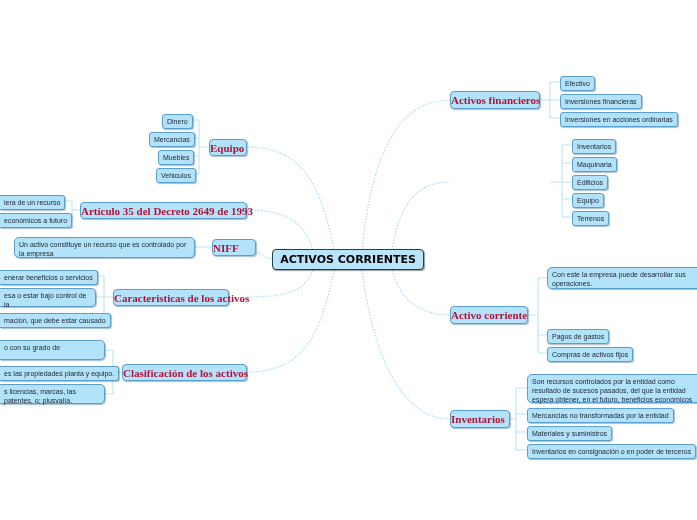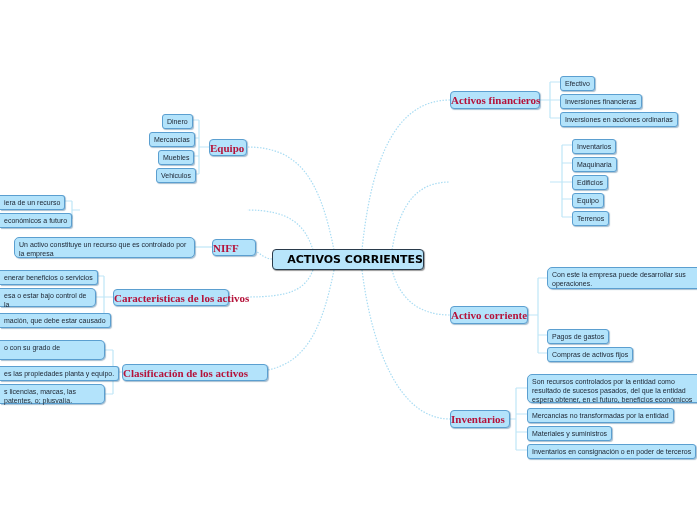--- a/index.html
+++ b/index.html
@@ -15,21 +15,21 @@
     .node {
       position: absolute; box-sizing: border-box;
       background: #b3e3fb; border: 1px solid #5b9fd0;
       border-radius: 4px;
       box-shadow: 1px 1px 1px rgba(60, 110, 150, 0.45);
       white-space: nowrap;
     }
     .root {
       background: #b8e5fb; border: 1.5px solid #2a3a4a; border-radius: 4px;
       font-family: "DejaVu Sans", sans-serif; font-weight: bold; font-size: 11px;
-      color: #000; display: flex; align-items: center; justify-content: flex-end;
+      color: #000; display: flex; align-items: center; justify-content: center;
       box-shadow: 1px 1px 1px rgba(0,0,0,0.4);
     }
     .branch {
       font-family: "Liberation Serif", serif; font-weight: bold; font-size: 11px;
       color: #b5123a; display: flex; align-items: center; justify-content: flex-start;
       border-radius: 4px;
     }
     .leaf {
       font-family: "Liberation Sans", sans-serif; font-size: 7px; color: #1b2330;
       padding: 2px 4px; line-height: 9px; border-radius: 3px;
@@ -126,20 +126,23 @@
   </div>
   <div class="node leaf" style="left:162px; top:114px;">
     <span>Dinero</span></div>
   <div class="node leaf" style="left:149px; top:132px;">
     <span>Mercancias</span></div>
   <div class="node leaf" style="left:158px; top:150px;">
     <span>Muebles</span></div>
   <div class="node leaf" style="left:156px; top:168px;">
     <span>Vehiculos</span></div>
 
+  <div class="node branch" style="left:80px; top:202px; width:167px; height:17px;">
+    <span>Artículo 35 del Decreto 2649 de 1993</span>
+  </div>
   <div class="node leaf cut" style="left:0px; top:195px;">
     <span>iera de un recurso</span></div>
   <div class="node leaf cut" style="left:0px; top:213px;">
     <span>económicos a futuro</span></div>
 
   <div class="node branch" style="left:212px; top:239px; width:44px; height:17px;">
     <span>NIFF</span>
   </div>
   <div class="node leaf multi" style="left:14px; top:237px; width:181px; height:21px;">
     <span>Un activo constituye un recurso que es controlado por la empresa</span></div>
@@ -147,21 +150,21 @@
   <div class="node branch" style="left:113px; top:289px; width:116px; height:17px;">
     <span>Caracteristicas de los activos</span>
   </div>
   <div class="node leaf cut" style="left:0px; top:270px;">
     <span>enerar beneficios o servicios</span></div>
   <div class="node leaf multi cut" style="left:0px; top:288px; width:96px; height:19px;">
     <span>esa o estar bajo control de la</span></div>
   <div class="node leaf cut" style="left:0px; top:313px;">
     <span>mación, que debe estar causado</span></div>
 
-  <div class="node branch" style="left:122px; top:364px; width:146px; height:17px;">
+  <div class="node branch" style="left:122px; top:364px; width:125px; height:17px;">
     <span>Clasificación de los activos</span>
   </div>
   <div class="node leaf multi cut" style="left:0px; top:340px; width:105px; height:20px;">
     <span>o con su grado de</span></div>
   <div class="node leaf cut" style="left:0px; top:366px;">
     <span>es las propiedades planta y equipo.</span></div>
   <div class="node leaf multi cut" style="left:0px; top:384px; width:105px; height:20px;">
     <span>s licencias, marcas, las patentes, o; plusvalía.</span></div>
 
 </div>

